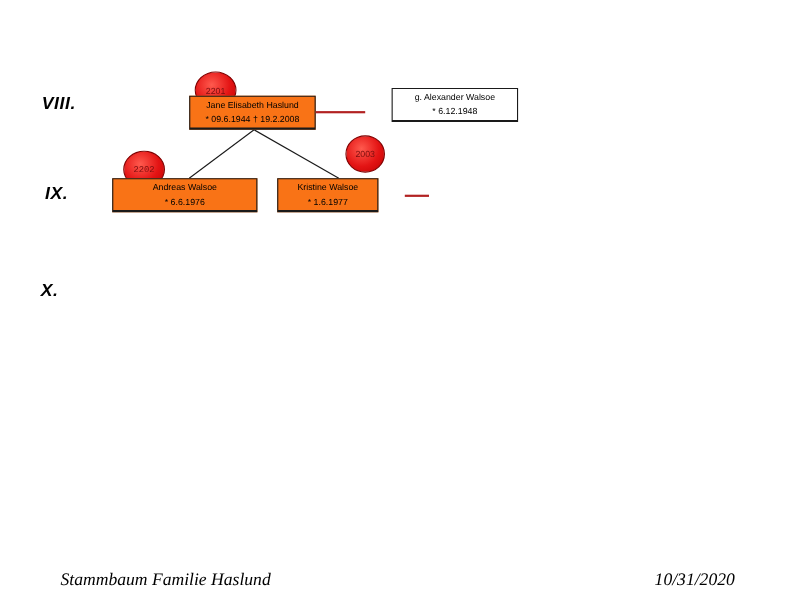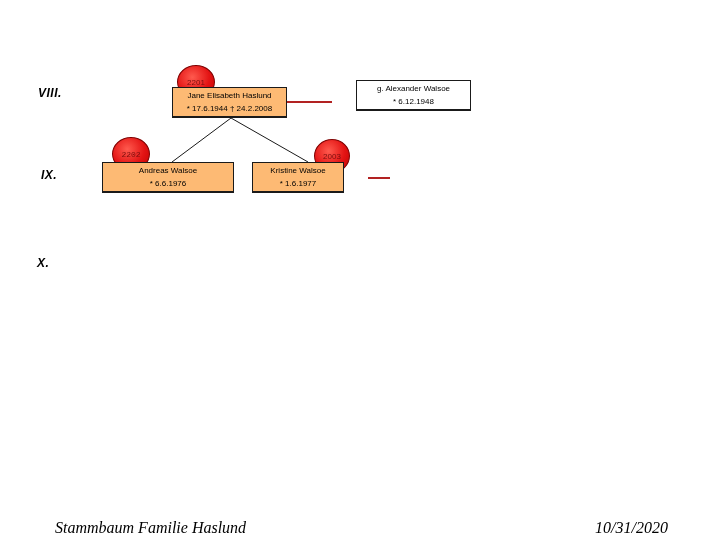--- a/index.html
+++ b/index.html
@@ -21,42 +21,42 @@
     position: absolute;
     left: 0; top: 0;
     width: 720px; height: 540px;
     pointer-events: none;
   }
   .gen-label {
     position: absolute;
     font-family: "Liberation Sans", sans-serif;
     font-weight: bold;
     font-style: italic;
-    font-size: 12px;
+    font-size: 16px;
     color: #000000;
     letter-spacing: 0.5px;
   }
   .person-box {
     position: absolute;
     box-sizing: border-box;
     width: 115px;
     height: 31px;
     border: 1px solid #1a1a1a;
     border-bottom-width: 2px;
     border-right-width: 1px;
     display: flex;
     flex-direction: column;
     justify-content: space-evenly;
     align-items: center;
     text-align: center;
     font-size: 8px;
     line-height: 9px;
     color: #000000;
   }
-  .person-box.female-main { background: #fdba74; }
+  .person-box.female-main { background: #f97316; }
   .person-box.spouse { background: #ffffff; }
   .person-name, .person-dates {
     white-space: nowrap;
   }
   .badge {
     position: absolute;
     box-sizing: border-box;
     width: 38px;
     height: 34px;
     border-radius: 50%;
@@ -92,38 +92,38 @@
   </svg>
 
   <div class="gen-label" style="left:38px; top:86px;">VIII.</div>
   <div class="gen-label" style="left:41px; top:168px;">IX.</div>
   <div class="gen-label" style="left:37px; top:256px;">X.</div>
 
   <div class="badge" style="left:177px; top:65px;">2201</div>
 
   <div class="person-box female-main" style="left:172px; top:87px;">
     <div class="person-name">Jane Elisabeth Haslund</div>
-    <div class="person-dates">* 17.6.1944 † 24.2.2008</div>
+    <div class="person-dates">* 09.6.1944 † 19.2.2008</div>
   </div>
 
   <div class="marriage-line" style="left:287px; top:101px; width:45px;"></div>
 
   <div class="person-box spouse" style="left:332px; top:80px;margin-left:24px;">
     <div class="person-name">g. Alexander Walsoe</div>
     <div class="person-dates">* 6.12.1948</div>
   </div>
 
   <div class="badge" style="left:112px; top:137px;font-family:Liberation Mono, monospace;">2202</div>
 
   <div class="person-box female-main" style="left:102px; top:162px; width:132px;">
     <div class="person-name">Andreas Walsoe</div>
     <div class="person-dates">* 6.6.1976</div>
   </div>
 
-  <div class="badge" style="left:314px; top:123px; width:36px;margin-top:16px;">2003</div>
+  <div class="badge" style="left:314px; top:123px; width:36px;">2003</div>
 
   <div class="person-box female-main" style="left:252px; top:162px; width:92px;">
     <div class="person-name">Kristine Walsoe</div>
     <div class="person-dates">* 1.6.1977</div>
   </div>
 
   <div class="marriage-line" style="left:368px; top:177px; width:22px;"></div>
 
 
   <div class="footer-text" style="left:55px; top:519px;">Stammbaum Familie Haslund</div>

